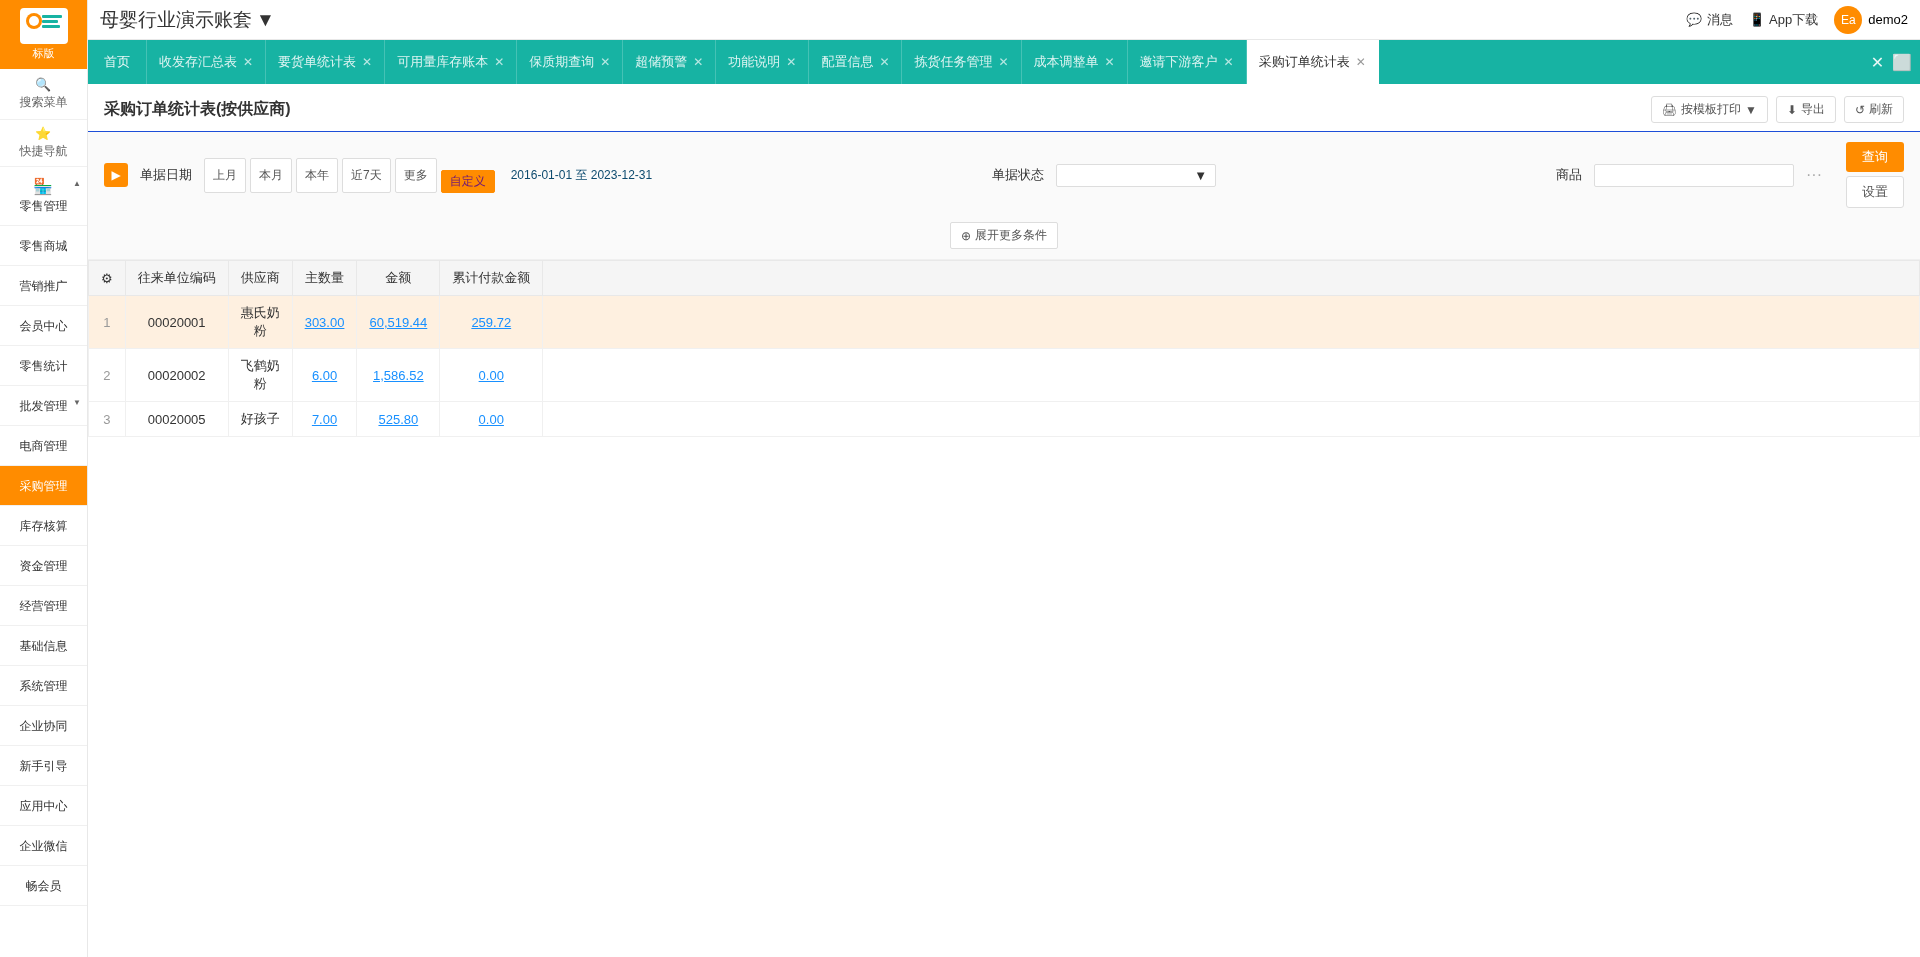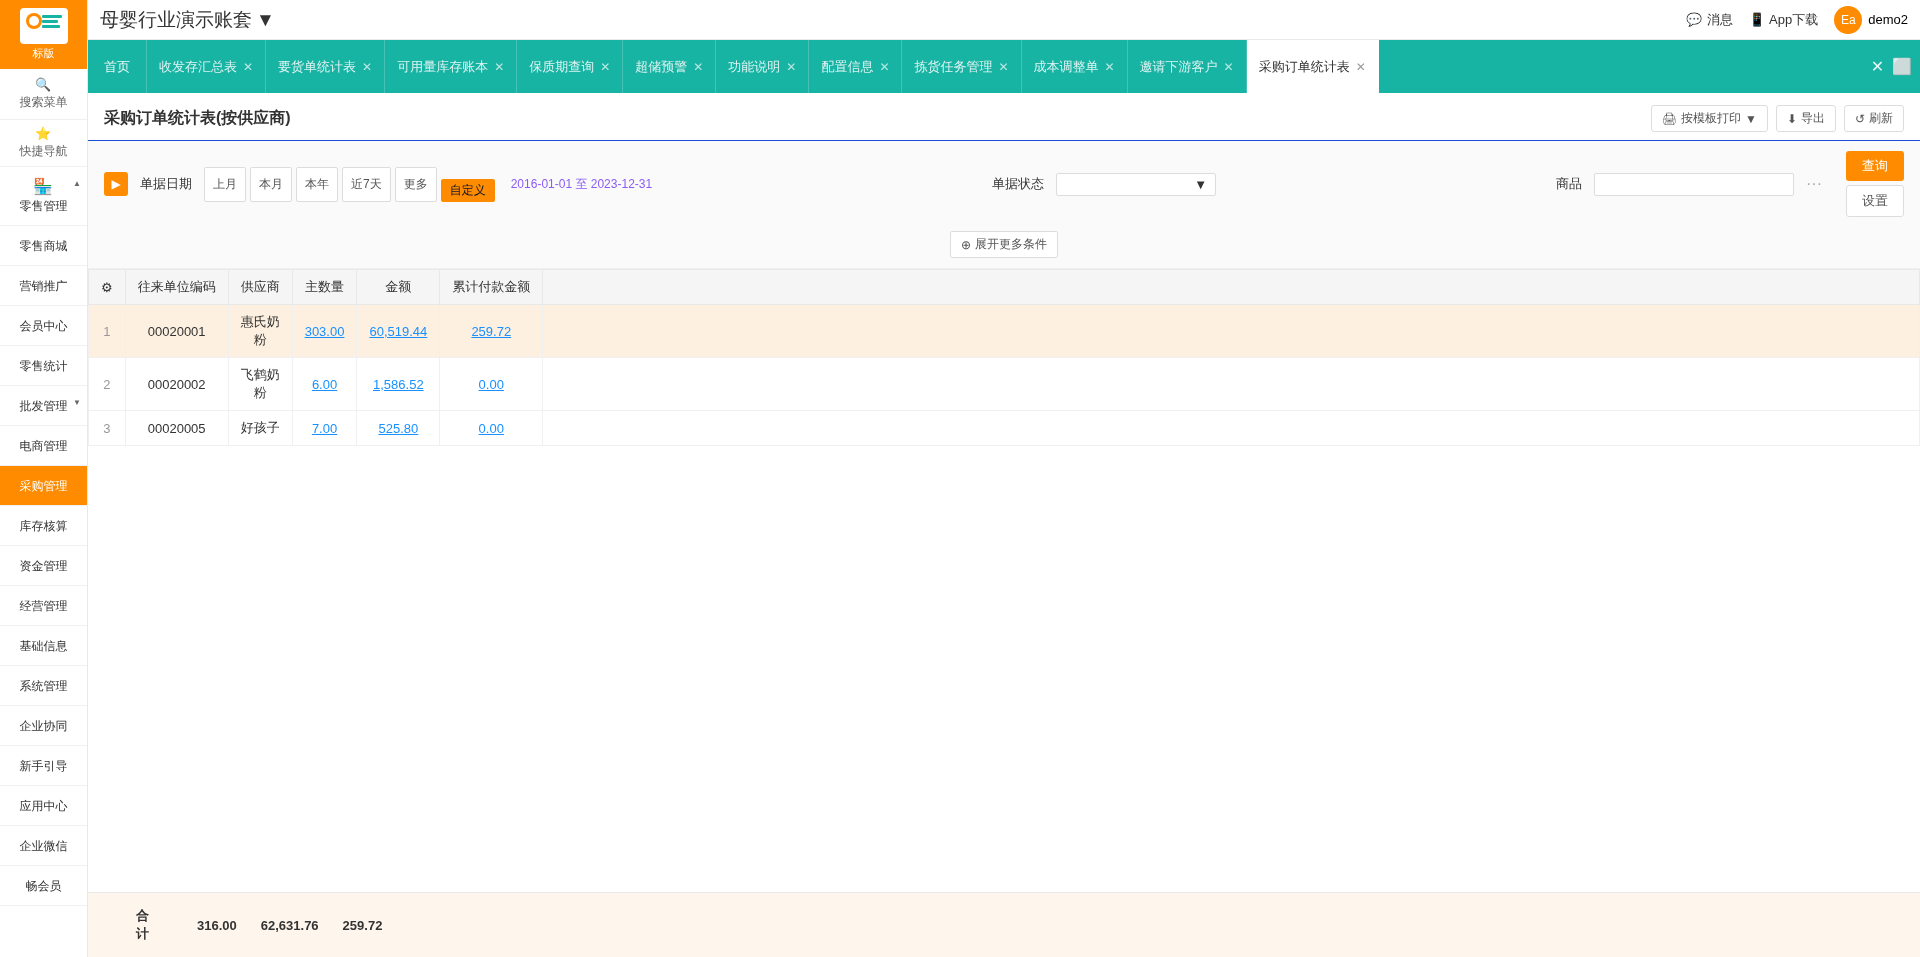--- a/index.html
+++ b/index.html
@@ -29,21 +29,21 @@
 
     
     .topbar { height: 40px; background: #fff; border-bottom: 1px solid #e8e8e8; display: flex; align-items: center; padding: 0 12px; gap: 12px; }
     .topbar-dropdown { display: flex; align-items: center; gap: 4px; cursor: pointer; font-size: 19px; color: #333; }
     .topbar-actions { display: flex; align-items: center; gap: 16px; margin-left: auto; }
     .topbar-action { display: flex; align-items: center; gap: 4px; font-size: 13px; color: #333; cursor: pointer; }
     .topbar-user { display: flex; align-items: center; gap: 6px; cursor: pointer; }
     .user-avatar { width: 28px; height: 28px; border-radius: 50%; background: #ff8c00; display: flex; align-items: center; justify-content: center; color: #fff; font-size: 12px; }
 
     
-    .tabbar { height: 53px; background: #17b3a3; display: flex; align-items: stretch; overflow-x: auto; }
+    .tabbar { height: 44px; background: #17b3a3; display: flex; align-items: stretch; overflow-x: auto; }
     .tab { display: flex; align-items: center; padding: 0 12px; gap: 6px; font-size: 13px; color: rgba(255,255,255,0.85); cursor: pointer; white-space: nowrap; border-right: 1px solid rgba(255,255,255,0.2); min-width: 0; }
     .tab.active { background: #fff; color: #333; }
     .tab .tab-close { font-size: 12px; color: rgba(255,255,255,0.7); cursor: pointer; }
     .tab.active .tab-close { color: #999; }
     .tab-home { padding: 0 16px; font-size: 13px; color: rgba(255,255,255,0.9); }
     .tabbar-end { display: flex; align-items: center; margin-left: auto; padding: 0 8px; gap: 8px; }
     .tabbar-end span { color: rgba(255,255,255,0.9); font-size: 16px; cursor: pointer; }
 
     
     .page { flex: 1; background: #fff; overflow: hidden; display: flex; flex-direction: column; }
@@ -55,22 +55,22 @@
     .btn-refresh { display: flex; align-items: center; gap: 4px; padding: 4px 10px; border: 1px solid #ddd; border-radius: 3px; cursor: pointer; font-size: 12px; color: #555; background: #fff; }
     .btn-query { padding: 6px 16px; background: #ff8c00; color: #fff; border: none; border-radius: 3px; cursor: pointer; font-size: 13px; }
     .btn-settings { padding: 6px 12px; background: #fff; color: #555; border: 1px solid #ddd; border-radius: 3px; cursor: pointer; font-size: 13px; }
 
     
     .filter-area { padding: 10px 16px; background: #fafafa; border-bottom: 1px solid #f0f0f0; }
     .filter-row { display: flex; align-items: center; gap: 12px; flex-wrap: wrap; }
     .filter-label { font-size: 13px; color: #333; white-space: nowrap; }
     .filter-date-btns { display: flex; gap: 4px; }
     .filter-date-btn { padding: 2px 8px; font-size: 12px; border: 1px solid #ddd; border-radius: 2px; cursor: pointer; background: #fff; color: #555; }
-    .filter-date-btn.custom { background: #ff8c00; color: #0f172a; border-color: #ff8c00; margin-top: 12px; }
-    .filter-date-range { font-size: 12px; color: #8b5cf6; margin-left: 4px; }
+    .filter-date-btn.custom { background: #ff8c00; color: #701a75; border-color: #ff8c00; margin-top: 12px; }
+    .filter-date-range { font-size: 12px; color: #0c4a6e; margin-left: 4px; }
     .filter-select { display: flex; align-items: center; gap: 4px; padding: 3px 8px; border: 1px solid #ddd; border-radius: 2px; background: #fff; cursor: pointer; min-width: 120px; font-size: 13px; color: #333; }
     .filter-input { padding: 3px 8px; border: 1px solid #ddd; border-radius: 2px; font-size: 13px; color: #333; min-width: 120px; }
     .expand-btn { display: flex; align-items: center; gap: 4px; padding: 4px 10px; border: 1px solid #ddd; border-radius: 2px; cursor: pointer; font-size: 12px; color: #555; background: #fff; margin: 8px auto 0; }
 
     
     .table-container { flex: 1; overflow: auto; padding: 0; }
     table { width: 100%; border-collapse: collapse; }
     thead th { background: #f5f5f5; border: 1px solid #e8e8e8; padding: 8px 12px; font-size: 13px; color: #333; font-weight: normal; text-align: center; white-space: nowrap; }
     thead th:first-child { width: 50px; }
     tbody td { border: 1px solid #f0f0f0; padding: 8px 12px; font-size: 13px; color: #333; text-align: center; }
@@ -356,29 +356,14 @@
       <td>好孩子</td>
       <td class="link-text">7.00</td>
       <td class="link-text">525.80</td>
       <td class="link-text">0.00</td>
       <td></td>
     </tr>
           </tbody>
       </table>
     </div>
 
-    <div class="table-footer">
-      <table class="footer-table">
-        <tbody>
-            <tr>
-          <td style="width:50px;"></td>
-          <td style="text-align:left;">合计</td>
-          <td></td>
-          <td>316.00</td>
-          <td>62,631.76</td>
-          <td>259.72</td>
-          <td style="width:100%;"></td>
-        </tr>
-      </tbody>
-        </table>
-    </div>
   </div>
 </div>
 
 </body></html>

